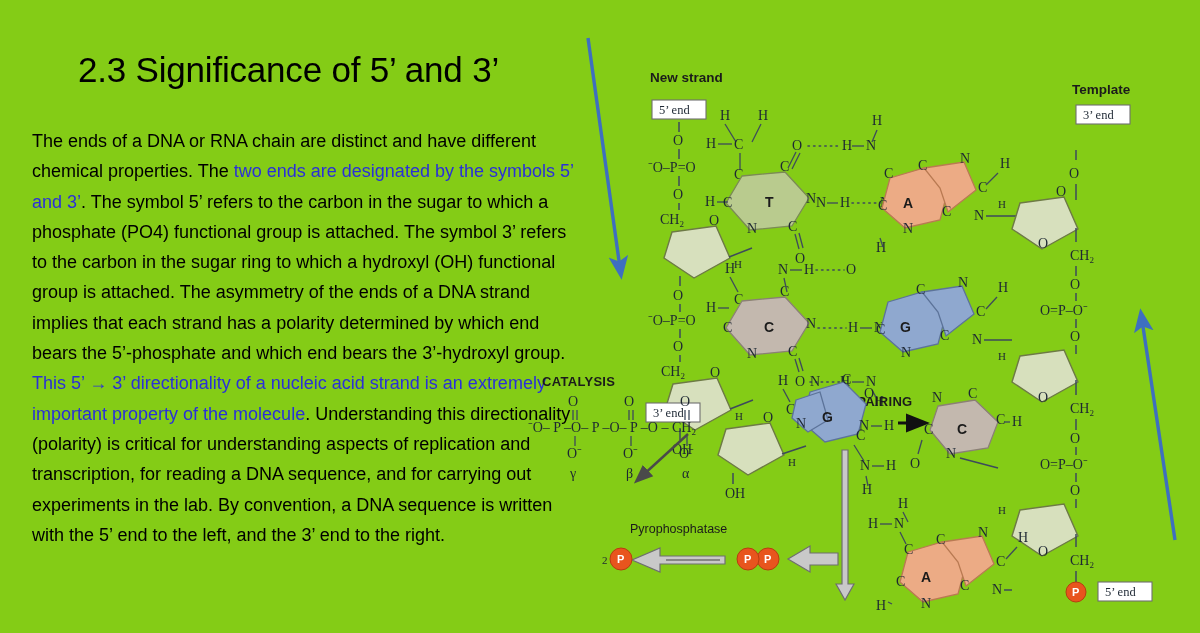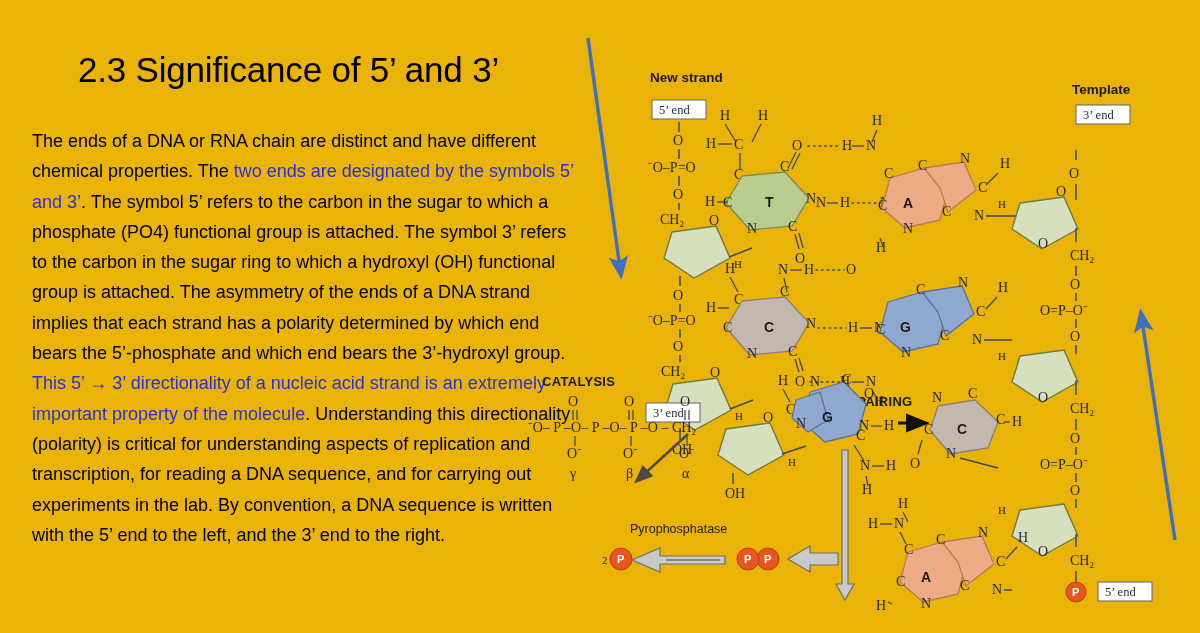--- a/index.html
+++ b/index.html
@@ -6,21 +6,21 @@
   html, body {
     margin: 0; padding: 0;
     width: 1200px; height: 633px;
     background: #ffffff;
     font-family: "Liberation Sans", sans-serif;
     overflow: hidden;
   }
   #slide {
     position: relative;
     width: 1200px; height: 633px;
-    background: #eab308;
+    background: #84cc16;
   }
 
   
   #title {
     position: absolute;
     left: 78px; top: 50px;
     font-size: 35px;
     font-weight: 400;
     color: #000000;
     letter-spacing: -0.2px;

